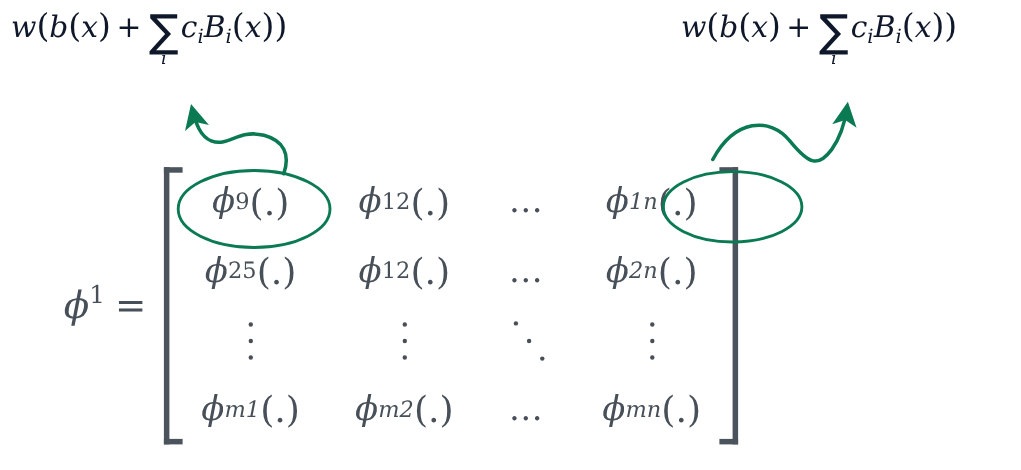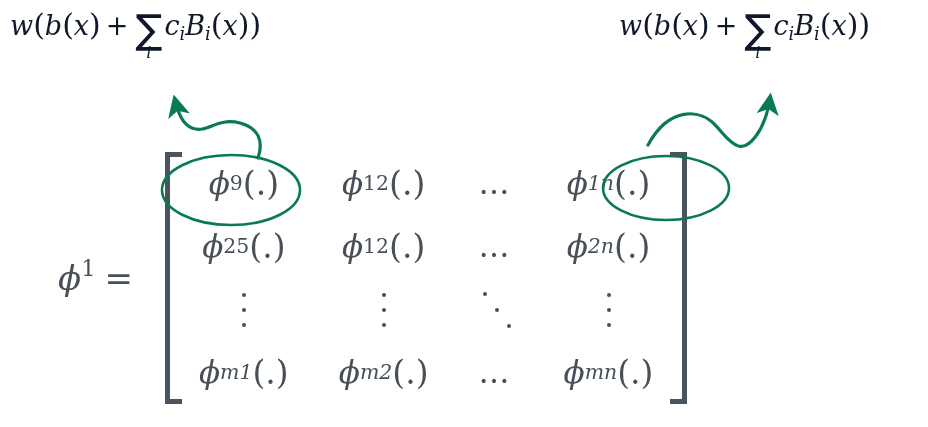--- a/index.html
+++ b/index.html
@@ -76,21 +76,21 @@
   
   #equation {
     position: absolute;
     left: 58px;
     top: 152px;
     display: flex;
     align-items: center;
   }
   #lhs {
     font-size: 34px;
-    margin-right: 32px;
+    margin-right: 16px;
     padding-bottom: 4px;
   }
   #lhs .eq { margin-left: 9px; font-style: normal; }
 
   
   .bracket {
     width: 22px;
     height: 252px;
     position: relative;
     flex: 0 0 auto;

